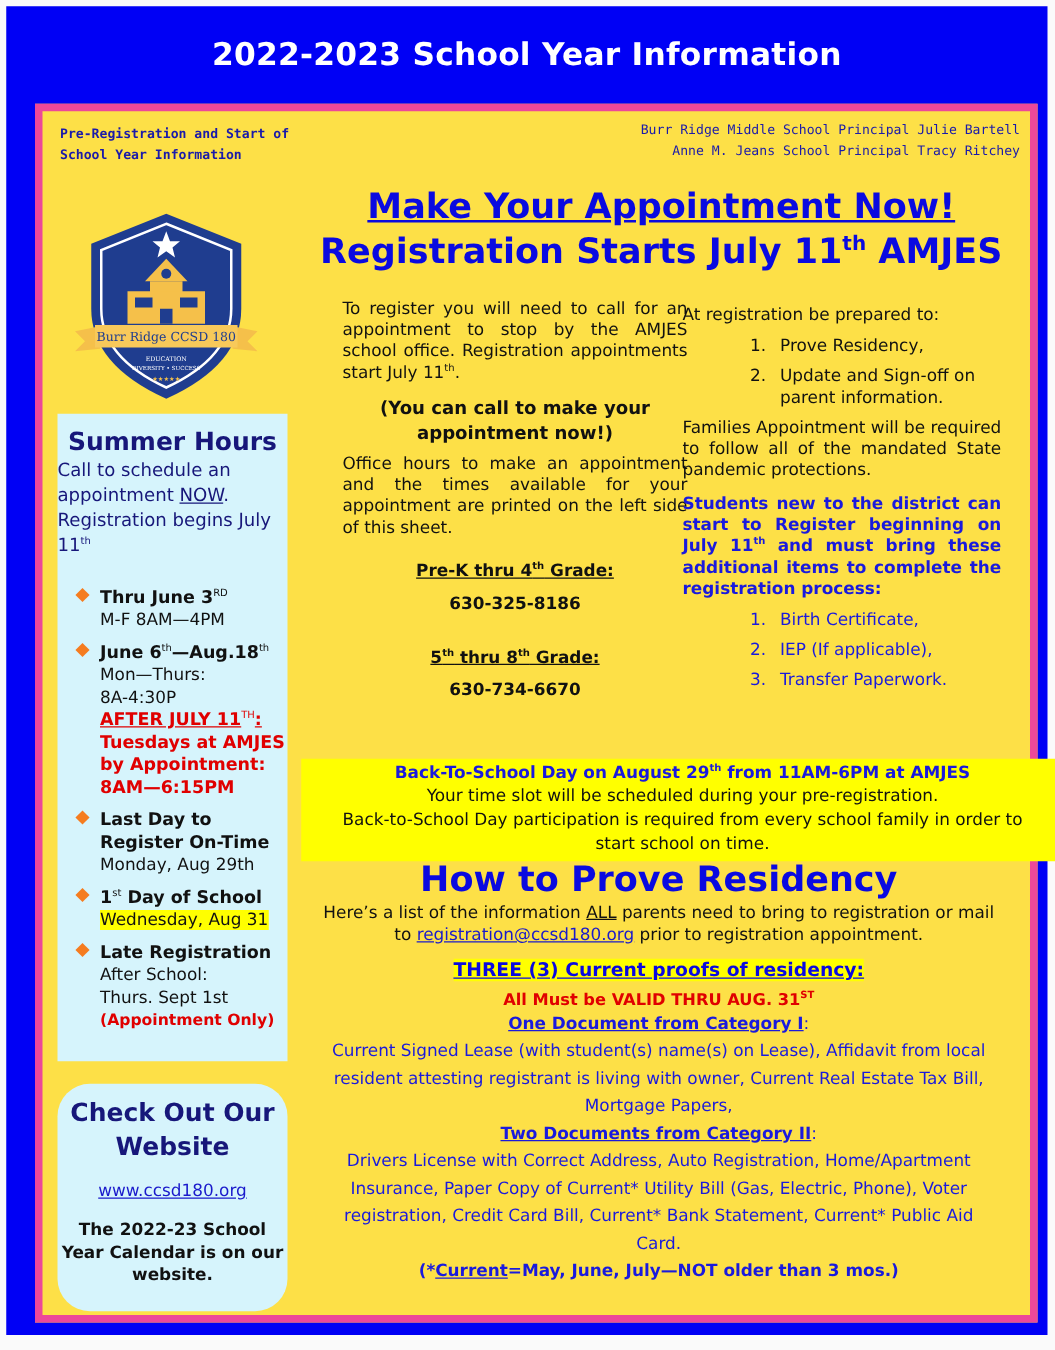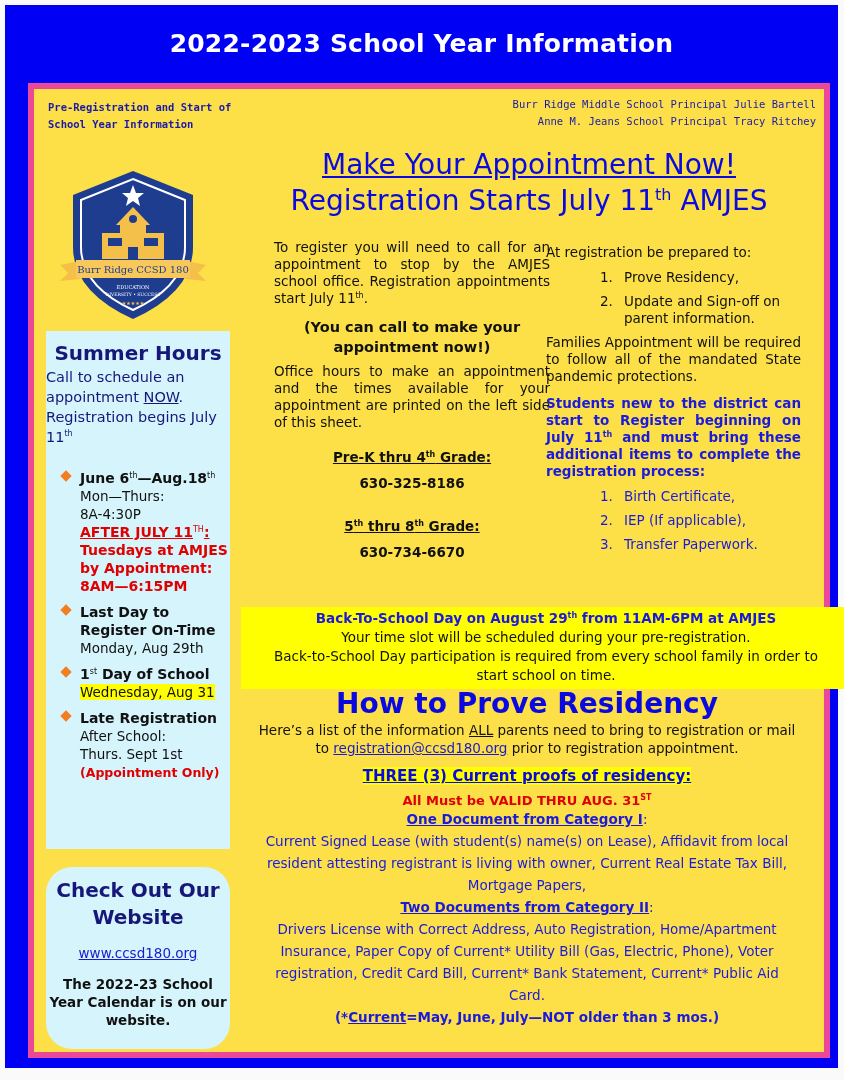--- a/index.html
+++ b/index.html
@@ -19,21 +19,21 @@
   .summer li{position:relative;padding-left:26px;font-size:13.5px;line-height:18px;margin-bottom:8px;color:#111;}
   .summer li .dia{position:absolute;left:8px;top:3px;width:8px;height:8px;background:#f57c1f;transform:rotate(45deg);}
   .summer li b{font-size:14px;}
   .red{color:#e00000;}
   .hl{background:#ffff00;}
   .u{text-decoration:underline;}
   sup{font-size:8px;line-height:0;}
   .web h2{margin:10px 0 0 0;text-align:center;color:#17177a;font-size:20px;line-height:27px;font-weight:bold;}
   .web .link{display:block;text-align:center;margin-top:14px;color:#1a1acc;font-size:13.5px;text-decoration:underline;}
   .web .note{text-align:center;margin-top:14px;color:#111;font-size:13.5px;font-weight:bold;line-height:18px;}
-  .main-h1{position:absolute;left:200px;top:58px;width:590px;text-align:center;color:#0a0ae0;font-size:28px;font-weight:normal;line-height:36px;}
+  .main-h1{position:absolute;left:200px;top:58px;width:590px;text-align:center;color:#0a0ae0;font-size:28px;font-weight:bold;line-height:36px;}
   .main-h1 .l1{text-decoration:underline;}
   .colL{position:absolute;left:240px;top:150px;width:276px;font-size:13.5px;line-height:17px;color:#111;}
   .colR{position:absolute;left:512px;top:155px;width:255px;font-size:13.5px;line-height:17px;color:#111;}
   .just{text-align:justify;margin:0;}
   .center{text-align:center;}
   .phone-h{text-align:center;font-weight:bold;text-decoration:underline;margin-top:18px;}
   .phone{text-align:center;font-weight:bold;margin-top:9px;}
   ol{margin:8px 0 0 0;padding:0;list-style:none;}
   ol li{margin-left:54px;margin-bottom:7px;position:relative;padding-left:24px;}
   ol li .n{position:absolute;left:0;}
@@ -85,20 +85,24 @@
       <text x="75" y="138" text-anchor="middle" font-size="5" fill="#f5c04a">★★★★★</text>
     </svg>
 
     <div class="sidebox summer">
       <h2>Summer Hours</h2>
       <div class="intro">
         <span>Call to schedule an appointment</span>
         <span class="u">NOW</span><span>. Registration begins July 11</span><sup>th</sup>
       </div>
       <ul>
+        <li><span class="dia"></span>
+          <b>Thru June 3</b><sup>RD</sup><br>
+          <span>M-F 8AM—4PM</span>
+        </li>
         <li><span class="dia"></span>
           <b>June 6</b><sup>th</sup><b>—Aug.18</b><sup>th</sup><br>
           <span>Mon—Thurs:</span><br>
           <span>8A-4:30P</span><br>
           <b class="red u">AFTER JULY 11</b><sup class="red">TH</sup><b class="red u">:</b><br>
           <b class="red">Tuesdays at AMJES by Appointment: 8AM—6:15PM</b>
         </li>
         <li><span class="dia"></span>
           <b>Last Day to Register On-Time</b><br>
           <span>Monday, Aug 29th</span>

